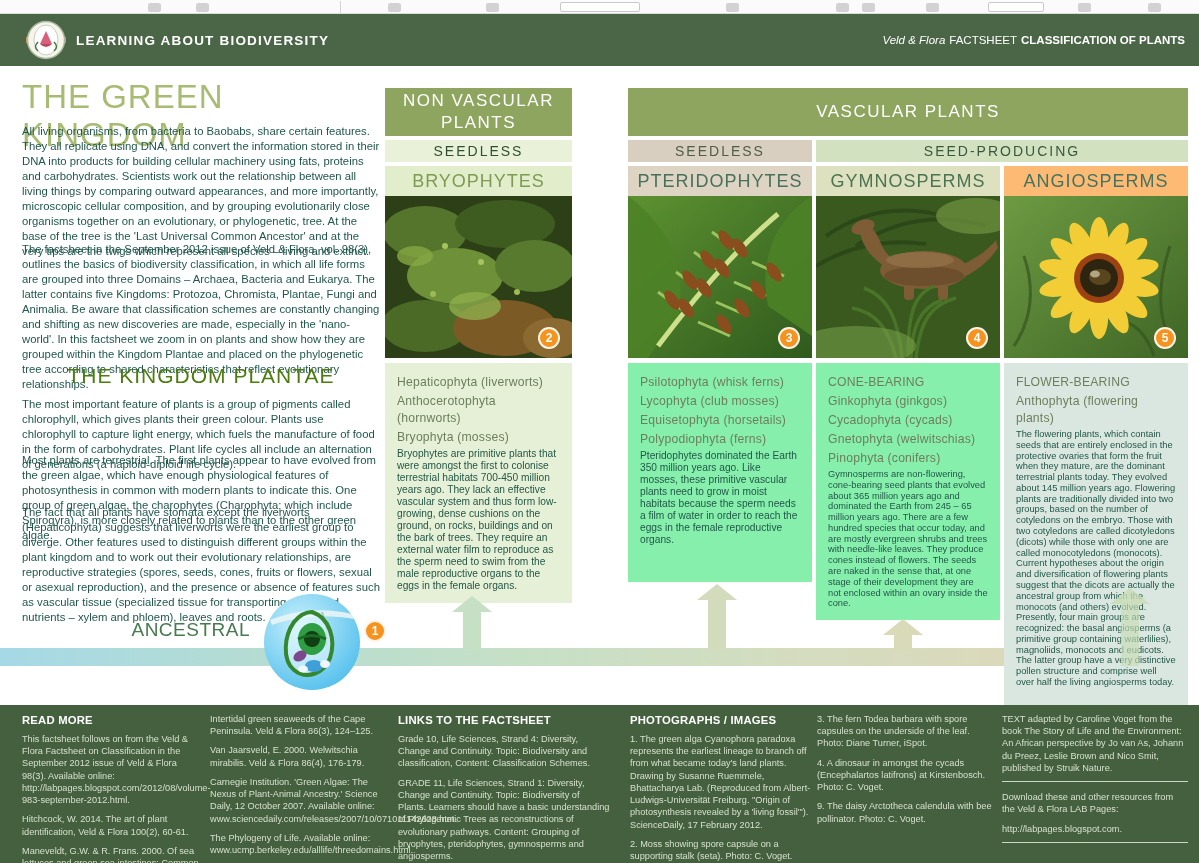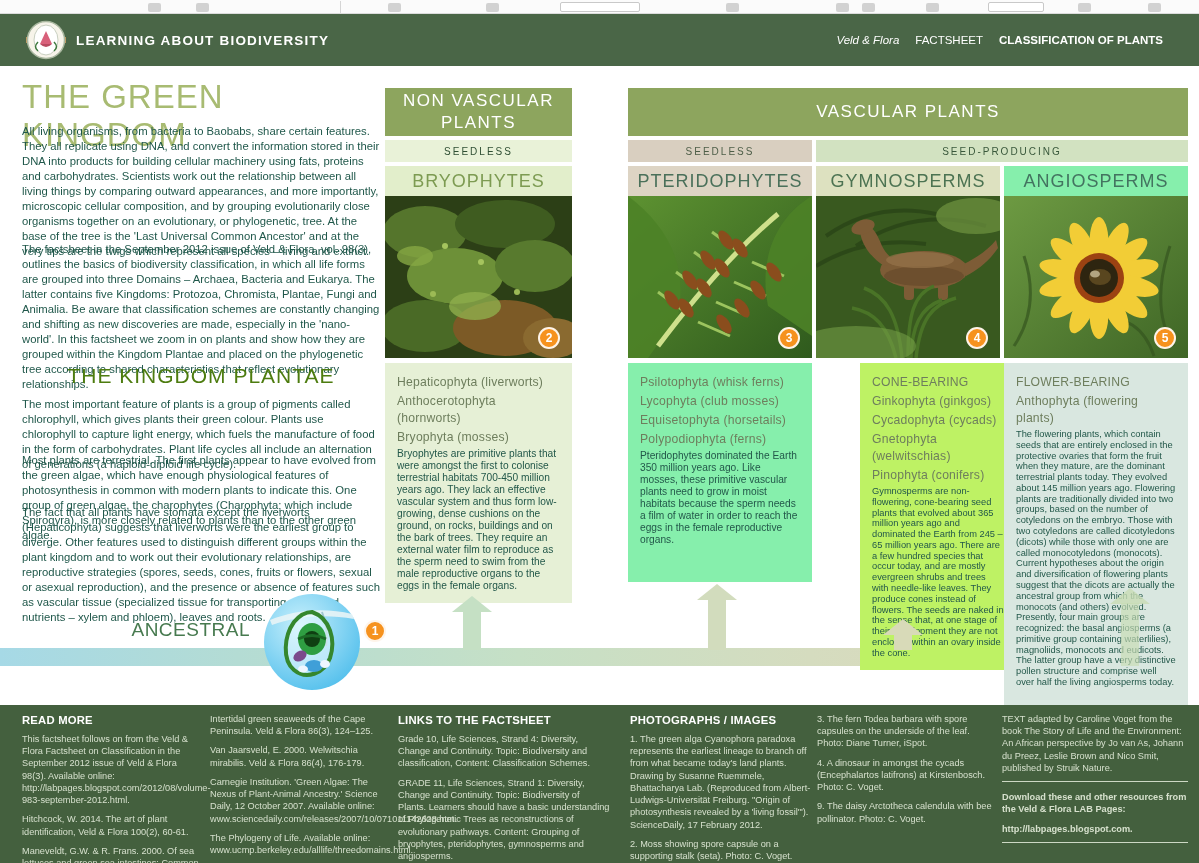--- a/index.html
+++ b/index.html
@@ -9,60 +9,60 @@
   
   .sliver{position:absolute;left:0;top:0;width:1199px;height:14px;background:#fbfbfb;border-bottom:1px solid #dcdcdc;overflow:hidden;z-index:5}
   .sliver .ic{position:absolute;top:3px;width:13px;height:9px;background:#d2d2d2;border-radius:2px}
   .sliver .inp{position:absolute;top:2px;height:10px;background:#fff;border:1px solid #c9c9c9;border-radius:2px}
   .sliver .sep{position:absolute;top:1px;width:1px;height:12px;background:#d5d5d5}
 
   
   .masthead{position:absolute;left:0;top:14px;width:1199px;height:52px;background:#4a6647}
   .logo{position:absolute;left:26px;top:6px;width:40px;height:40px}
   .m-title{position:absolute;left:76px;top:0;height:52px;display:flex;align-items:center;color:#fff;font-size:13.5px;font-weight:bold;letter-spacing:1.2px}
-  .m-right{position:absolute;right:36px;top:0;height:52px;display:flex;align-items:center;gap:16px;color:#fff;font-size:11.5px}
+  .m-right{position:absolute;right:14px;top:0;height:52px;display:flex;align-items:center;gap:4px;color:#fff;font-size:11.5px}
   .m-right .it{font-style:italic}
   .m-right .bd{font-weight:bold}
 
   
   .h-green{position:absolute;left:22px;top:78px;width:360px;font-size:33px;font-weight:normal;color:#a8bb72;letter-spacing:1px}
   .h-plantae{position:absolute;left:22px;top:364px;width:358px;text-align:center;font-size:21px;font-weight:normal;color:#4d7c0f;letter-spacing:1px}
   .para{position:absolute;left:22px;width:358px;font-size:11.3px;line-height:1.33;color:#1f574a}
   #p1{top:124px}#p2{top:242px}#p3{top:397px}#p4{top:453px}#p5{top:505px}
 
   
   .bigbox{position:absolute;top:88px;height:48px;background:#8da55e;color:#fff;display:flex;align-items:center;justify-content:center;text-align:center;font-size:17px;letter-spacing:1.5px;line-height:1.3}
   #nonvasc{left:385px;width:187px}
   #vasc{left:628px;width:560px}
-  .subbar{position:absolute;top:140px;height:22px;display:flex;align-items:center;justify-content:center;font-size:10px;letter-spacing:2px}
+  .subbar{position:absolute;top:140px;height:22px;display:flex;align-items:center;justify-content:center;font-size:14px;letter-spacing:2px}
   #seedless1{left:385px;width:187px;background:#e9f2d8;color:#2f4f33}
   #seedless2{left:628px;width:184px;background:#d9cfc0;color:#4e5e48}
   #seedprod{left:816px;width:372px;background:#d2e2c1;color:#39583b}
   .namebar{position:absolute;top:166px;height:30px;display:flex;align-items:center;justify-content:center;font-size:18px;letter-spacing:1px}
   #nb-bryo{left:385px;width:187px;background:#e2eecb;color:#7d9b52}
   #nb-pter{left:628px;width:184px;background:#ddd4c4;color:#4a705a}
   #nb-gym{left:816px;width:184px;background:#dde1c0;color:#4c7352}
-  #nb-angio{left:1004px;width:184px;background:#86efac;color:#437460}
+  #nb-angio{left:1004px;width:184px;background:#fdba74;color:#437460}
 
   
   .photo{position:absolute;top:196px;height:162px;overflow:hidden}
   #ph-bryo{left:385px;width:187px}
   #ph-pter{left:628px;width:184px}
   #ph-gym{left:816px;width:184px}
   #ph-angio{left:1004px;width:184px}
   .photo svg{display:block;width:100%;height:100%}
   .badge{position:absolute;width:22px;height:22px;border-radius:50%;background:#f6921e;border:2px solid rgba(255,255,255,.9);color:#fff;font-size:12px;font-weight:bold;display:flex;align-items:center;justify-content:center;z-index:4}
   .photo .badge{right:12px;bottom:9px}
   #badge1{left:364px;top:620px}
 
   
   .gbox{position:absolute;top:363px;padding:11px 12px;z-index:1}
   #gb-bryo{left:385px;width:187px;min-height:233px;background:#e6f0d6}
   #gb-pter{left:628px;width:184px;min-height:219px;background:#86efac}
-  #gb-gym{left:860px;width:156px;min-height:250px;background:#bef264}
+  #gb-gym{left:816px;width:184px;min-height:250px;background:#86efac}
   #gb-angio{left:1004px;width:184px;min-height:355px;background:#d9e7e0}
   .taxon,.gsub{font-size:12.2px;line-height:17px;color:#6e7e5d;margin-bottom:2px;letter-spacing:.2px}
   .gdesc{font-size:10.2px;line-height:1.18;color:#23584a}
   #gb-gym .gdesc,#gb-angio .gdesc{font-size:9.3px;line-height:1.16}
 
   
   .anc{position:absolute;left:58px;top:617px;width:192px;text-align:right;font-size:19px;line-height:26px;color:#477a4f;letter-spacing:.5px}
   .algae{position:absolute;left:262px;top:592px;width:100px;height:100px;z-index:3}
   .band{position:absolute;left:0;top:648px;width:1080px;height:18px;z-index:0;background:linear-gradient(90deg,#a6d9e6,#b4dcd4 22%,#c6e0c6 48%,#d5dcbf 75%,#ddd8bb)}
   .stem{position:absolute;z-index:2}
@@ -81,21 +81,21 @@
   .fcol{position:absolute;top:8px;color:#d6e0cd;font-size:9.2px;line-height:1.33}
   .fcol .fh{color:#fff;font-weight:bold;font-size:11.3px;margin-bottom:5px;letter-spacing:.2px}
   .fcol p{margin-bottom:7px}
   #fc1{left:22px;width:180px}
   #fc2{left:210px;width:183px}
   #fc3{left:398px;width:212px}
   #fc4{left:630px;width:183px}
   #fc5{left:817px;width:180px}
   #fc6{left:1002px;width:186px}
   .fhr{border:none;border-top:1px solid #cdd8c4;margin:7px 0 9px}
-  .fb{font-weight:bold}
+  .fb{font-weight:normal}
 </style>
 </head>
 <body>
 
 <div class="sliver">
   <span class="ic" style="left:148px"></span>
   <span class="ic" style="left:196px"></span>
   <span class="sep" style="left:340px"></span>
   <span class="ic" style="left:388px"></span>
   <span class="ic" style="left:486px"></span>

